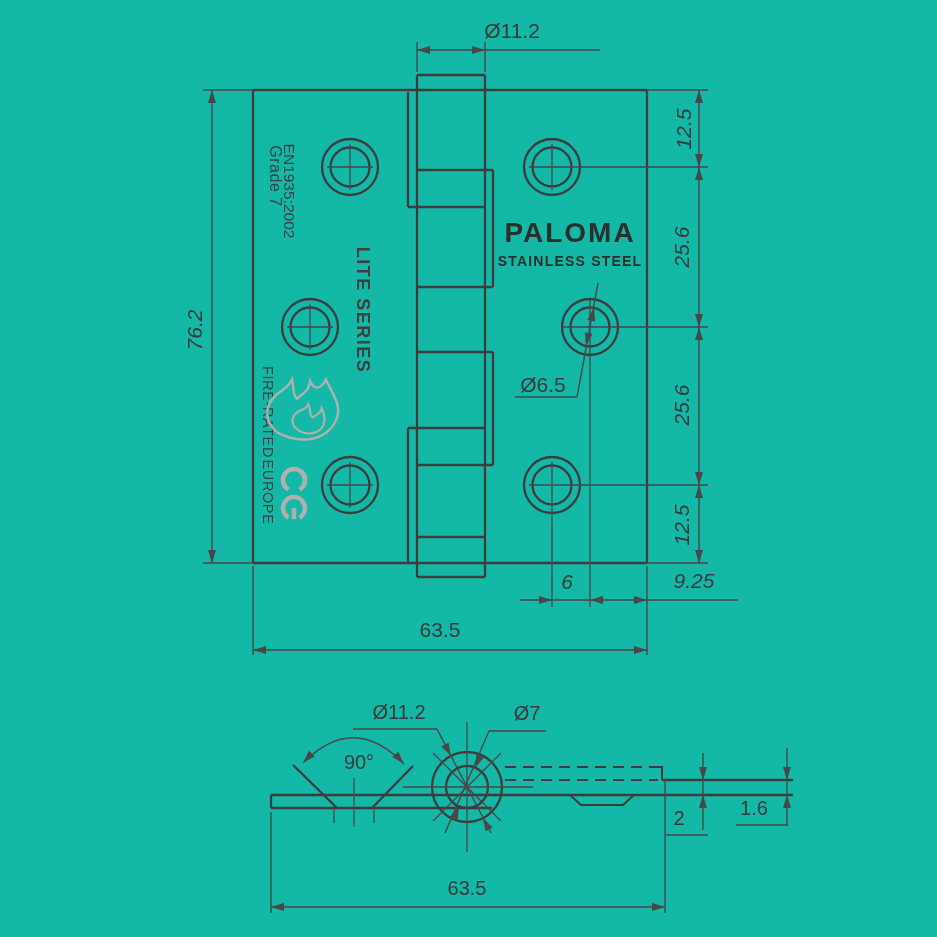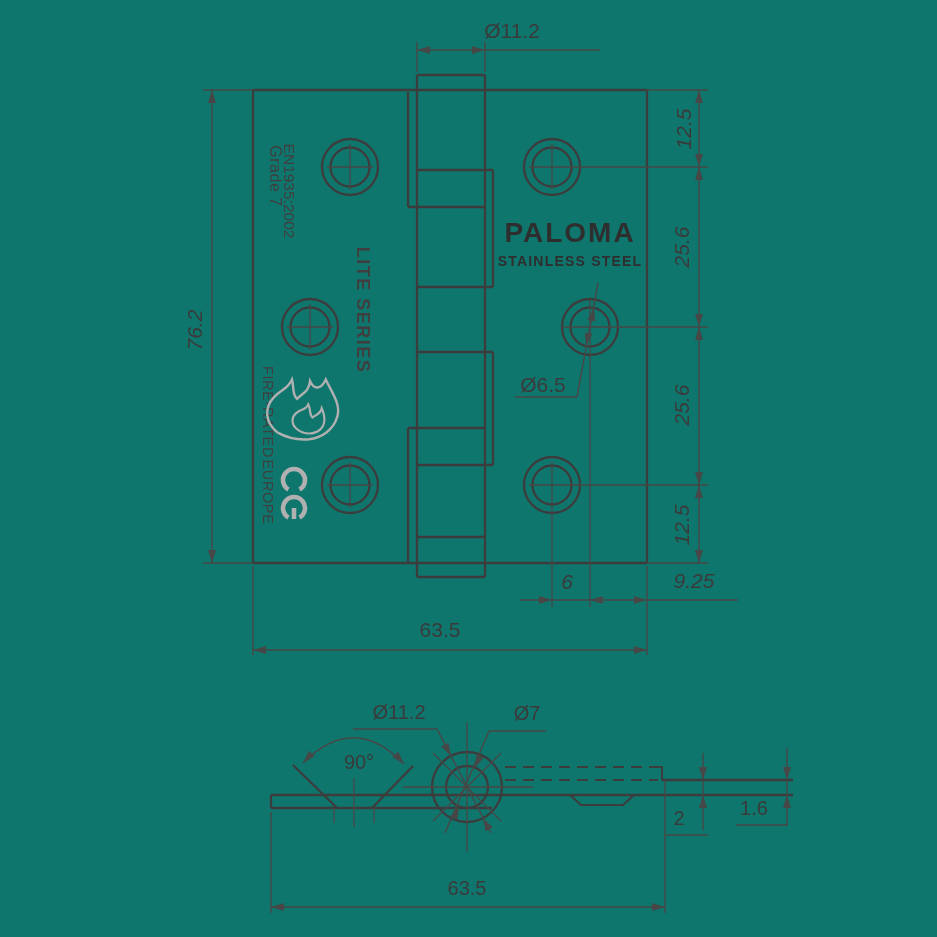--- a/index.html
+++ b/index.html
@@ -1,16 +1,16 @@
 <!DOCTYPE html>
 <html><head>
 <meta charset="utf-8">
 <style>
   html,body{margin:0;padding:0;background:#ffffff;}
-  .stage{position:relative;width:937px;height:937px;background:#0f766e;overflow:hidden;
+  .stage{position:relative;width:937px;height:937px;background:#14b8a6;overflow:hidden;
          font-family:"Liberation Sans", sans-serif;}
   svg{display:block;}
   .obj{stroke:#3c3c3c;stroke-width:2.3;fill:none;stroke-linecap:butt;}
   .objf{stroke:#3c3c3c;stroke-width:2;fill:none;}
   .hid{stroke:#3c3c3c;stroke-width:2;fill:none;stroke-dasharray:11 7;}
   .dim{stroke:#474747;stroke-width:1.4;fill:none;}
   .cl{stroke:#474747;stroke-width:1.3;fill:none;}
   .ah{fill:#474747;stroke:none;}
   .gray{stroke:#b0b0b0;fill:none;}
   text{fill:#3a3a3a;}

